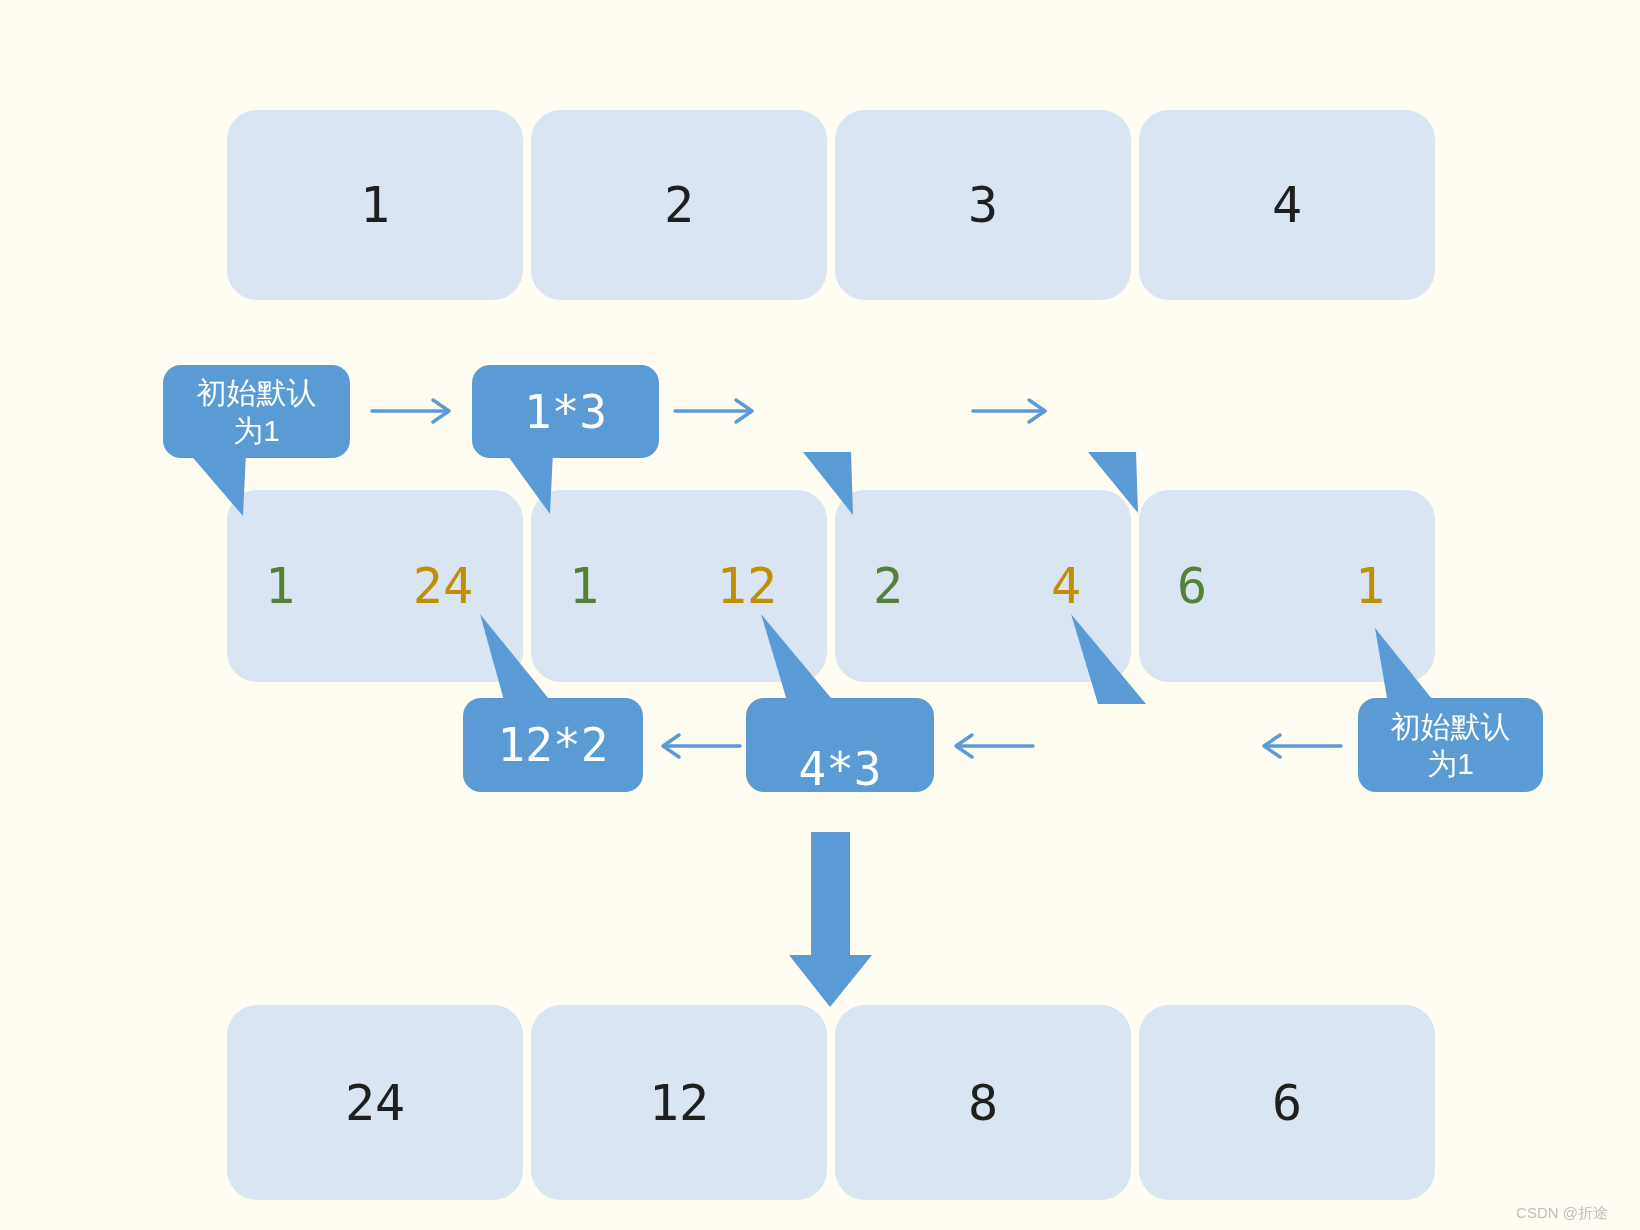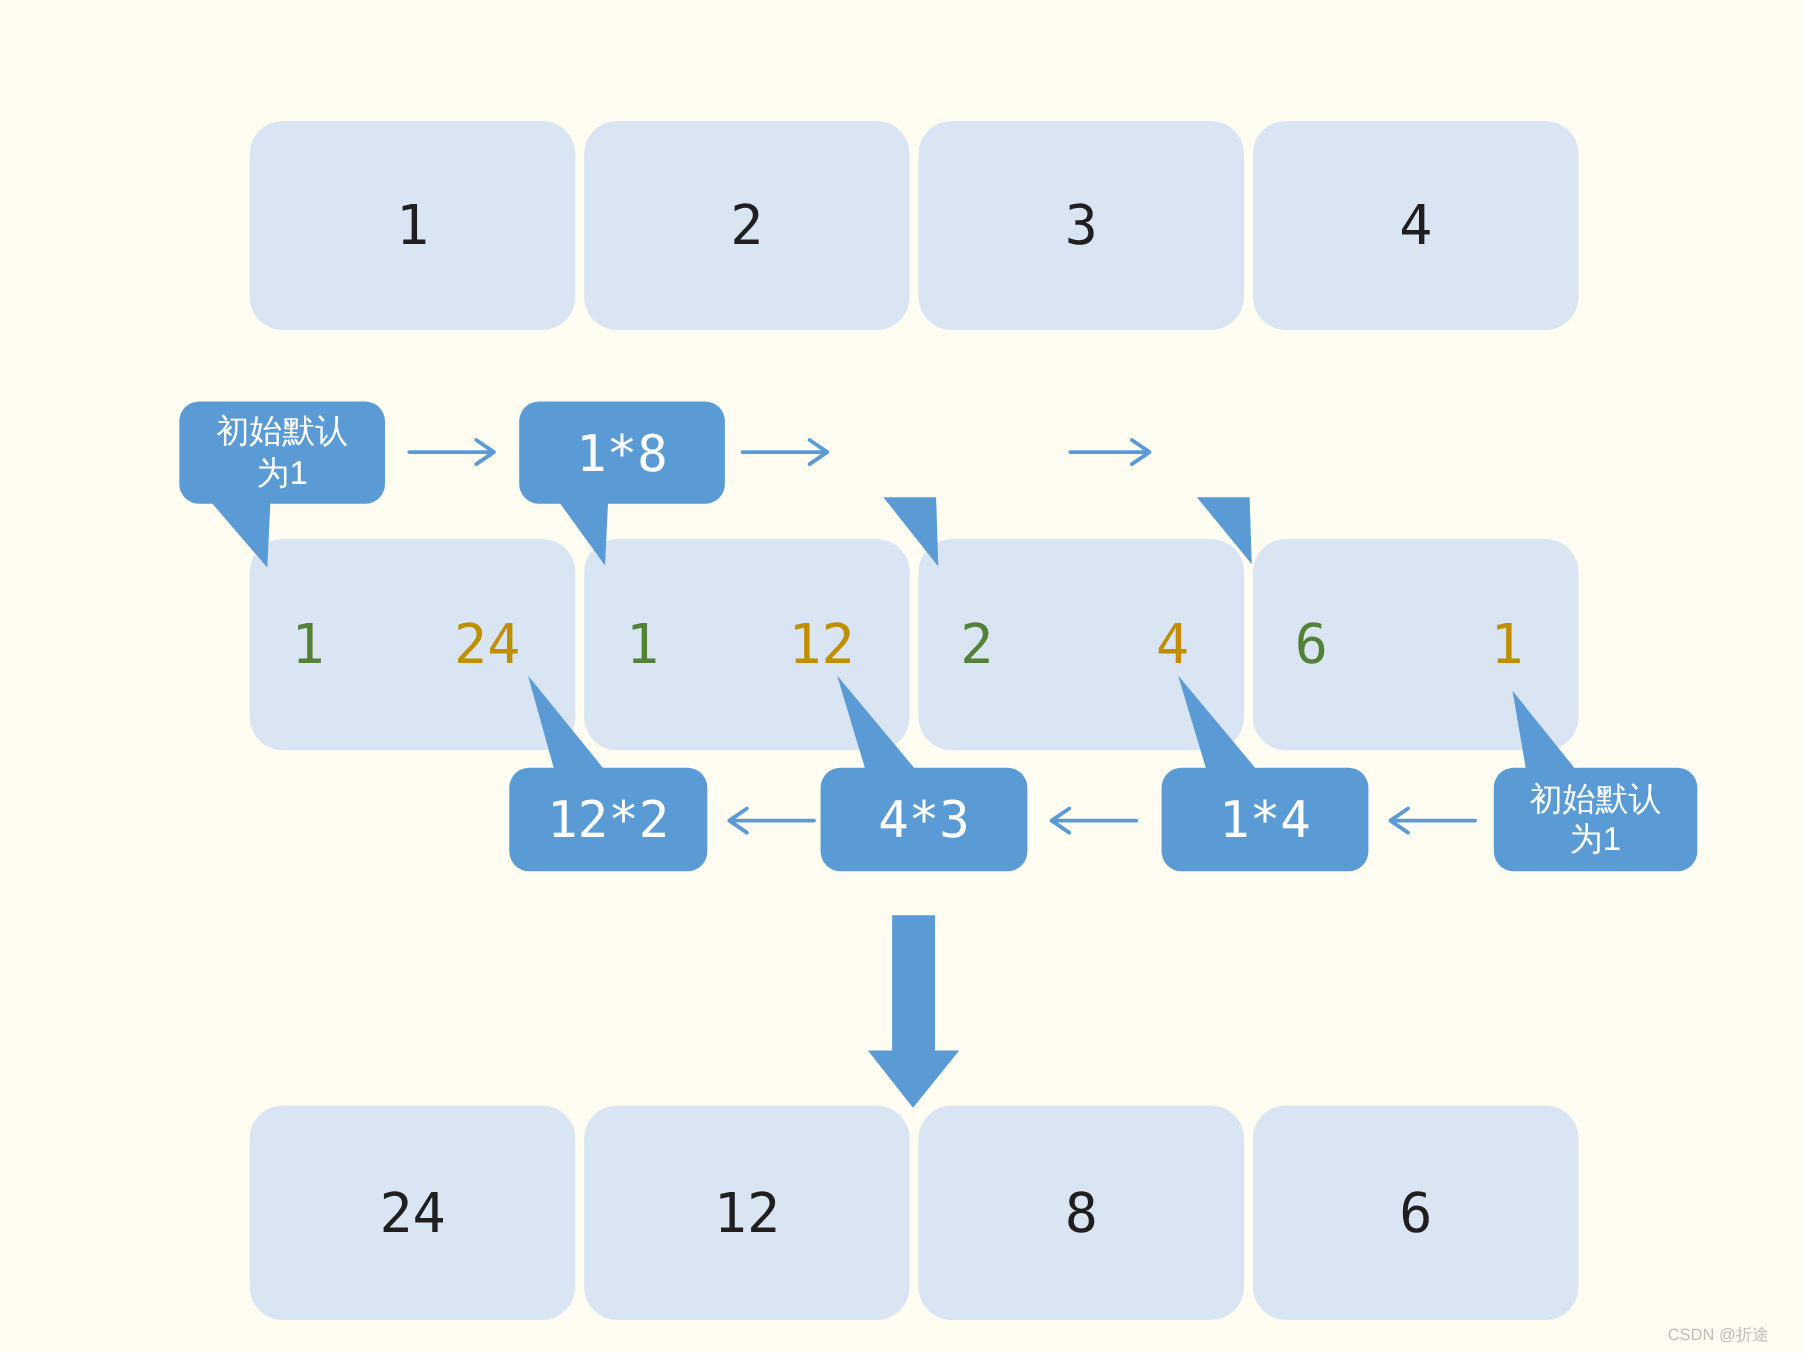--- a/index.html
+++ b/index.html
@@ -161,31 +161,28 @@
       </g>
     </g>
 
     <polygon points="811,832 850,832 850,955 872,955 830,1007 789,955 811,955" style="fill:var(--arrow)"></polygon>
   </svg>
 
   <div class="bubble" style="left:163px; top:365px; width:187px; height:93px;">
     <span class="cjk">初始默认为1</span>
   </div>
   <div class="bubble" style="left:472px; top:365px; width:187px; height:93px;">
-    <span class="op">1*8</span>
+    <span class="op">1*3</span>
   </div>
 
   <div class="bubble" style="left:463px; top:698px; width:180px; height:94px;">
     <span class="op">12*2</span>
   </div>
-  <div class="bubble" style="left:746px; top:698px; width:188px; height:94px;">
+  <div class="bubble" style="left:746px; top:698px; width:188px; height:94px;align-items:flex-end;">
     <span class="op">4*3</span>
-  </div>
-  <div class="bubble" style="left:1056px; top:698px; width:188px; height:94px;">
-    <span class="op">1*4</span>
   </div>
   <div class="bubble" style="left:1358px; top:698px; width:185px; height:94px;">
     <span class="cjk">初始默认为1</span>
   </div>
 
   <div class="watermark" style="left:auto; right:32px;">CSDN @折途</div>
 
 </div>
 
 </body></html>

